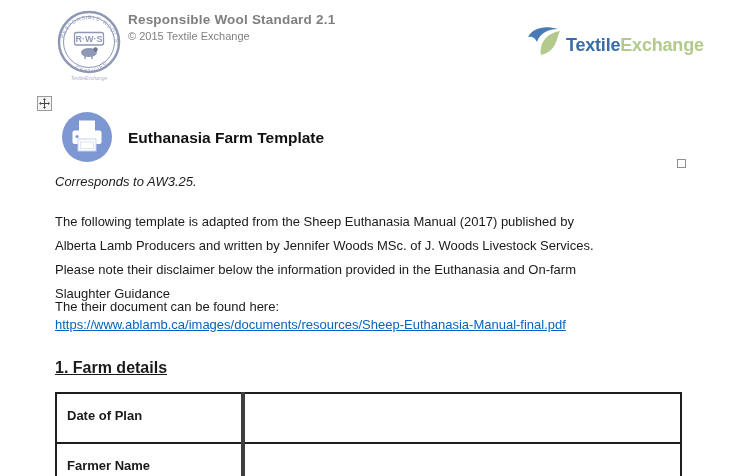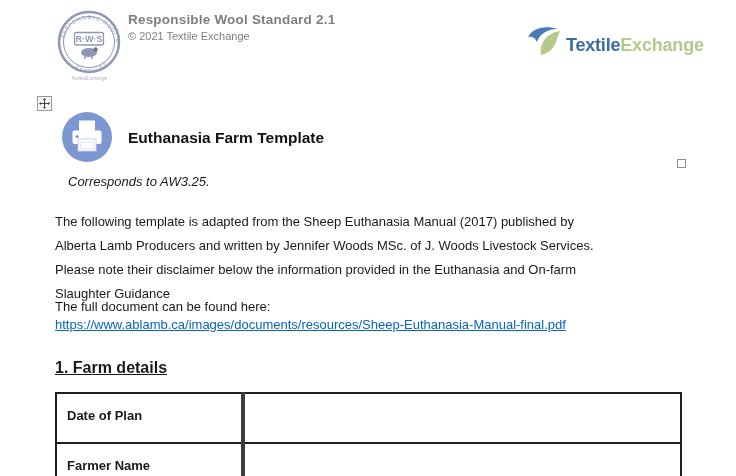--- a/index.html
+++ b/index.html
@@ -22,21 +22,21 @@
   .te-exchange{color:#b3ca8c;font-weight:600;}
 
   
   .move-handle{left:37px;top:96px;width:15px;height:15px;border:1px solid #9a9a9a;background:#f4f4f4;
     display:flex;align-items:center;justify-content:center;box-sizing:border-box;}
   .object-handle{left:677px;top:159px;width:9px;height:9px;border:1px solid #8f8f8f;background:#fff;box-sizing:border-box;}
 
   
   .printer-wrap{left:62px;top:112px;width:50px;height:50px;}
   .doc-title{left:128px;top:129px;font-size:15.5px;font-weight:bold;color:#111;}
-  .corresponds{left:55px;top:174px;font-size:13px;font-style:italic;color:#1a1a1a;margin-left:13px;}
+  .corresponds{left:55px;top:174px;font-size:13px;font-style:italic;color:#1a1a1a;}
   .intro{left:55px;top:210px;width:640px;font-size:13px;line-height:24px;white-space:pre-line;color:#1a1a1a;}
   .fulldoc-label{left:55px;top:299px;font-size:13px;}
   .doc-link{left:55px;top:317px;font-size:13px;color:#0563c1;text-decoration:underline;cursor:pointer;}
   .section-heading{left:55px;top:359px;font-size:16px;font-weight:bold;text-decoration:underline;}
 
   
   .farm-table{left:55px;top:392px;width:627px;border-collapse:collapse;table-layout:fixed;}
   .farm-table td{border:2px solid #1f1f1f;padding:0;vertical-align:top;}
   .farm-table td.label-cell{width:166px;border-right:4px solid #3d3d3d;
     font-size:13px;font-weight:bold;color:#1a1a1a;padding:14px 8px 0 10px;}
@@ -65,21 +65,21 @@
     <line x1="36" y1="47" x2="36" y2="50" stroke="#8e98b4" stroke-width="1.4"></line>
     <text font-size="5" fill="#8e98b4" letter-spacing="1.2" font-family="Liberation Sans, sans-serif">
       <textPath href="#arcBot" startOffset="26%">CERTIFIED</textPath>
     </text>
     <text x="33" y="71" text-anchor="middle" font-size="5" font-style="italic" fill="#aeb4c6" font-family="Liberation Sans, sans-serif">TextileExchange</text>
   </svg>
 </div>
 
 <div class="abs title-block">
   <div class="standard-title">Responsible Wool Standard 2.1</div>
-  <div class="copyright-line">© 2021 Textile Exchange</div>
+  <div class="copyright-line">© 2015 Textile Exchange</div>
 </div>
 
 <div class="abs te-logo">
   <svg width="36" height="32" viewBox="0 0 36 32">
     <path d="M1,13 C6,4 17,1 31,5 C21,5 13,9 10,18 C8,13 4,12 1,13 Z" fill="#4a7ab5"></path>
     <path d="M14,31 C12,19 20,9 33,7 C29,15 30,27 14,31 Z" fill="#b3ca8c"></path>
   </svg>
   <span class="te-word te-textile">Textile</span>
     <span class="te-word te-exchange" style="margin-left:-3px">Exchange</span>
 </div>
@@ -106,21 +106,21 @@
     <rect x="18.5" y="30" width="13" height="6.5" fill="none" stroke="#dde4f4" stroke-width="1"></rect>
   </svg>
 </div>
 <div class="abs doc-title">Euthanasia Farm Template</div>
 
 <div class="abs corresponds">Corresponds to AW3.25.</div>
 <div class="abs intro">The following template is adapted from the Sheep Euthanasia Manual (2017) published by
 Alberta Lamb Producers and written by Jennifer Woods MSc. of J. Woods Livestock Services.
 Please note their disclaimer below the information provided in the Euthanasia and On-farm
 Slaughter Guidance</div>
-<div class="abs fulldoc-label">The full document can be found here:</div>
+<div class="abs fulldoc-label">The their document can be found here:</div>
 <a class="abs doc-link">https://www.ablamb.ca/images/documents/resources/Sheep-Euthanasia-Manual-final.pdf</a>
 <div class="abs section-heading">1. Farm details</div>
 
 <table class="abs farm-table">
   <tbody>
     <tr>
       <td class="label-cell">Date of Plan</td>
       <td class="value-cell"></td>
     </tr>
     <tr>

